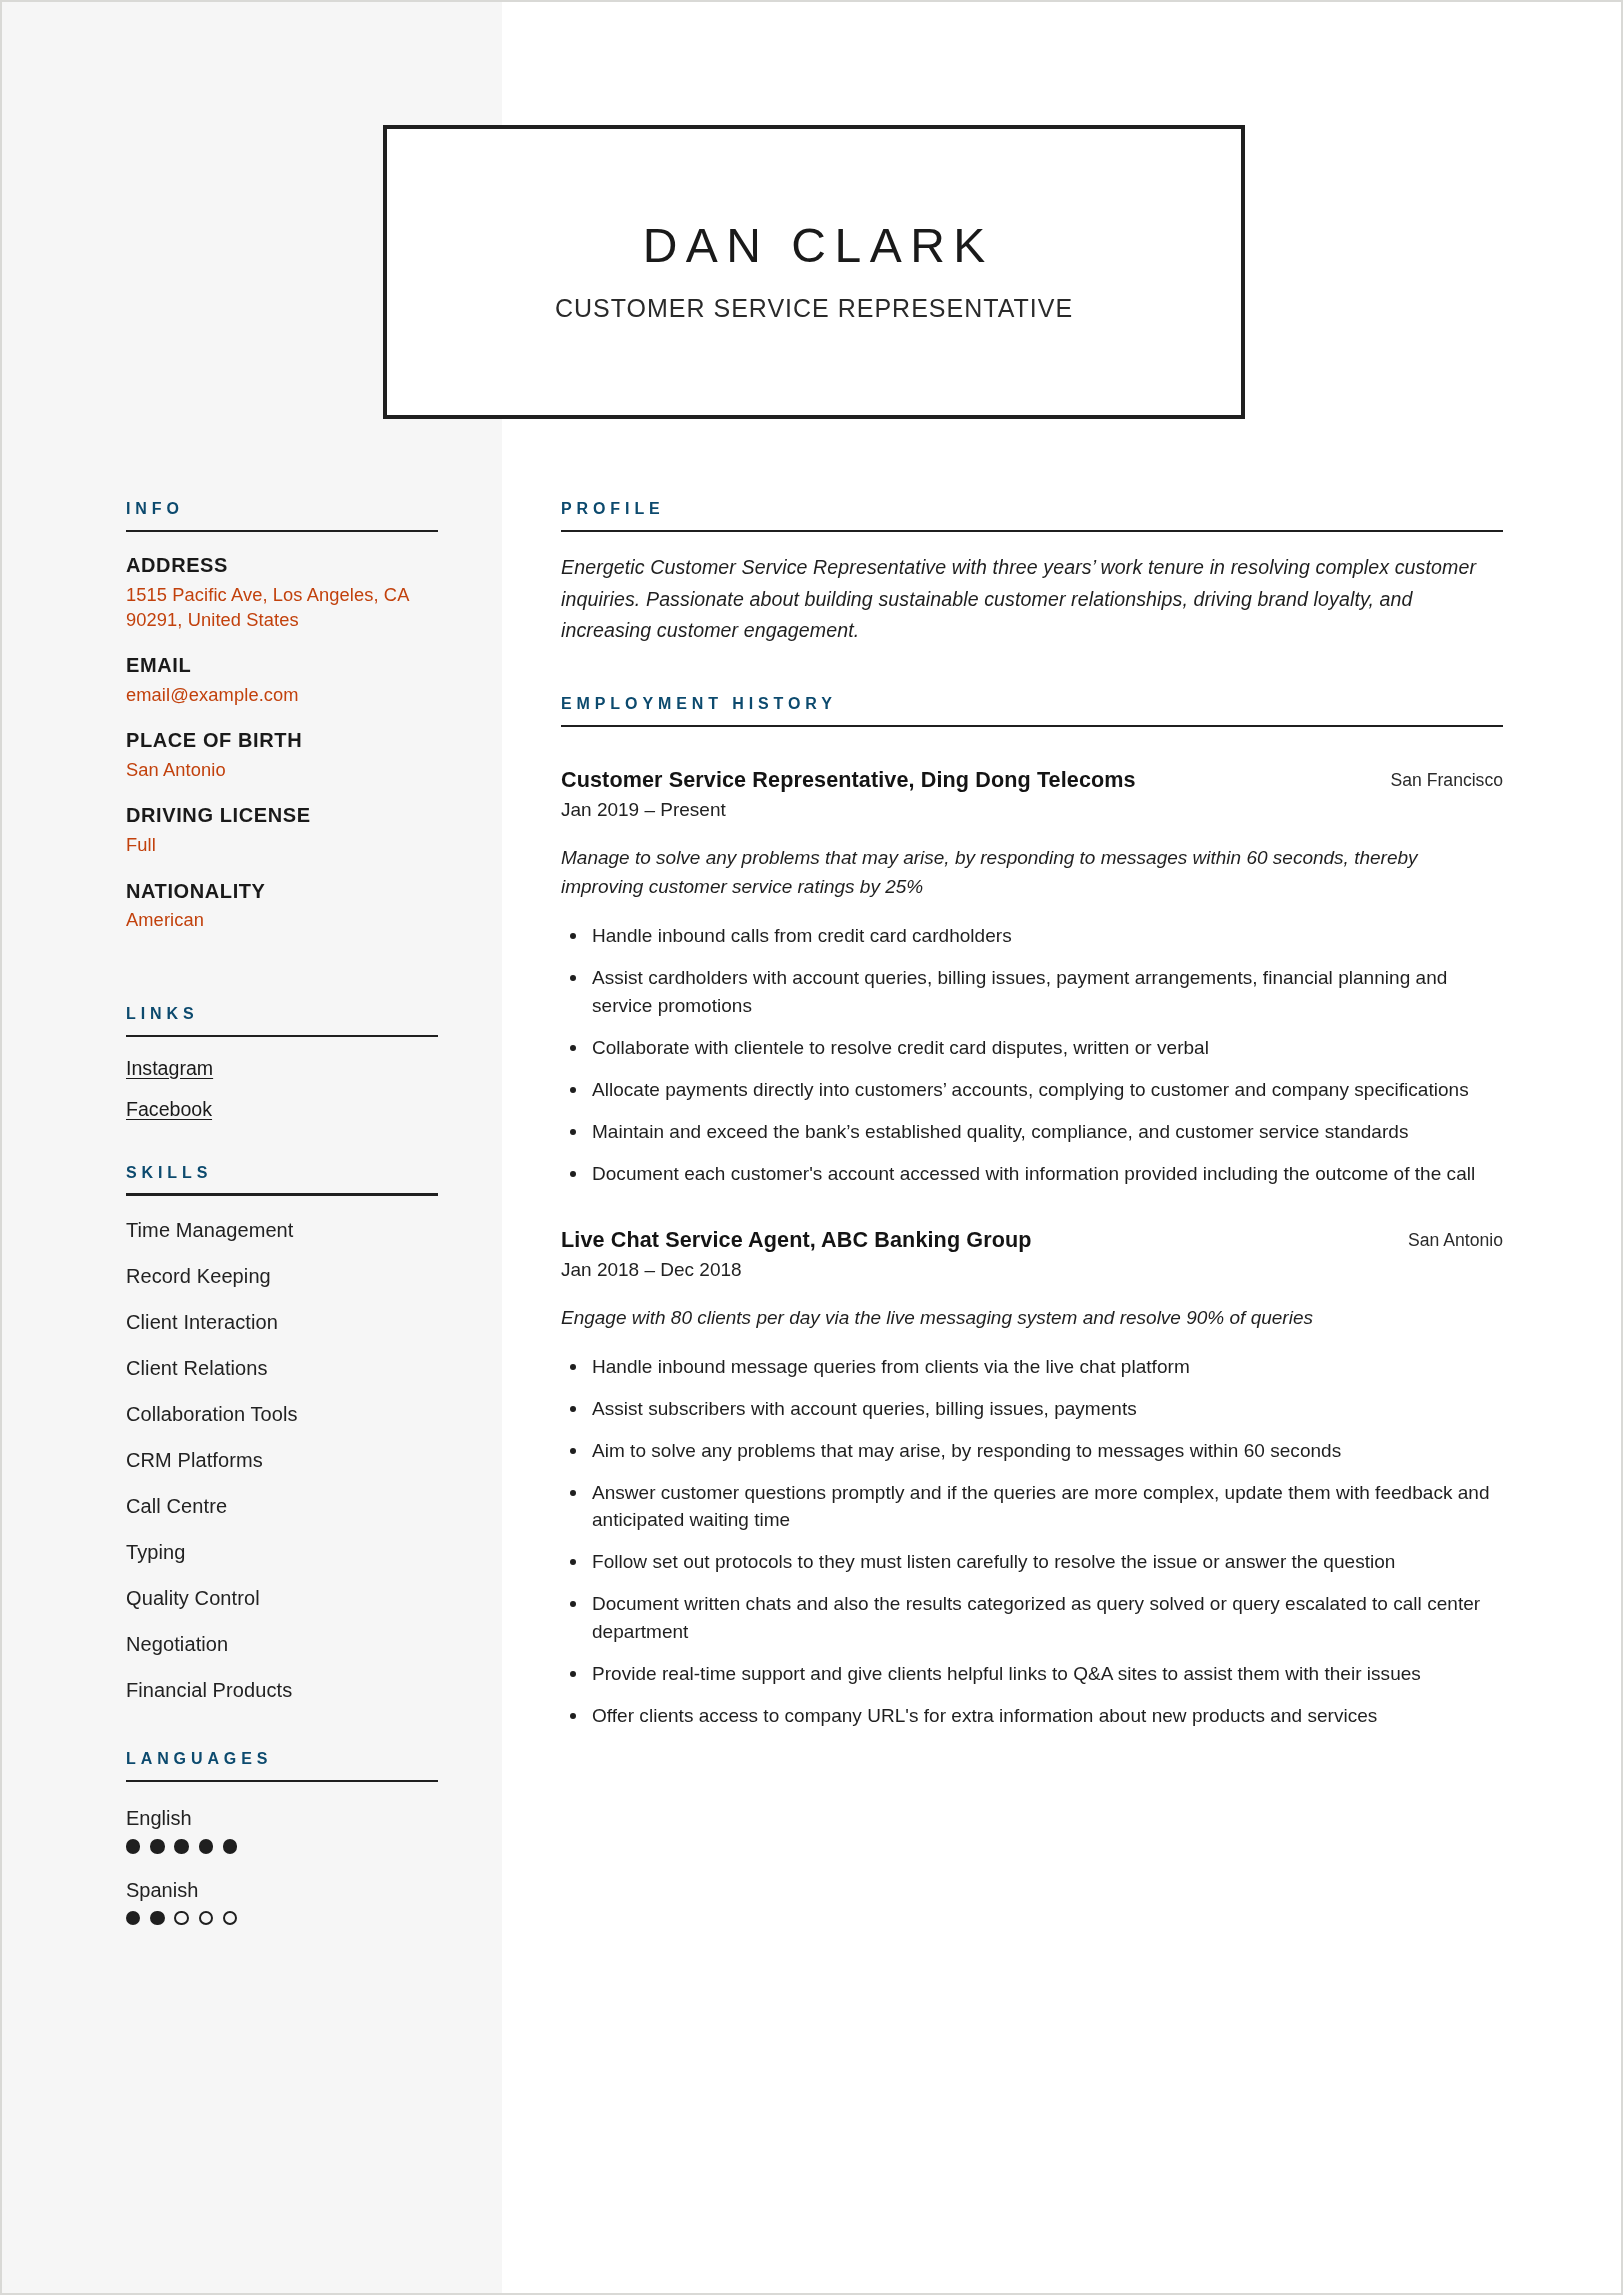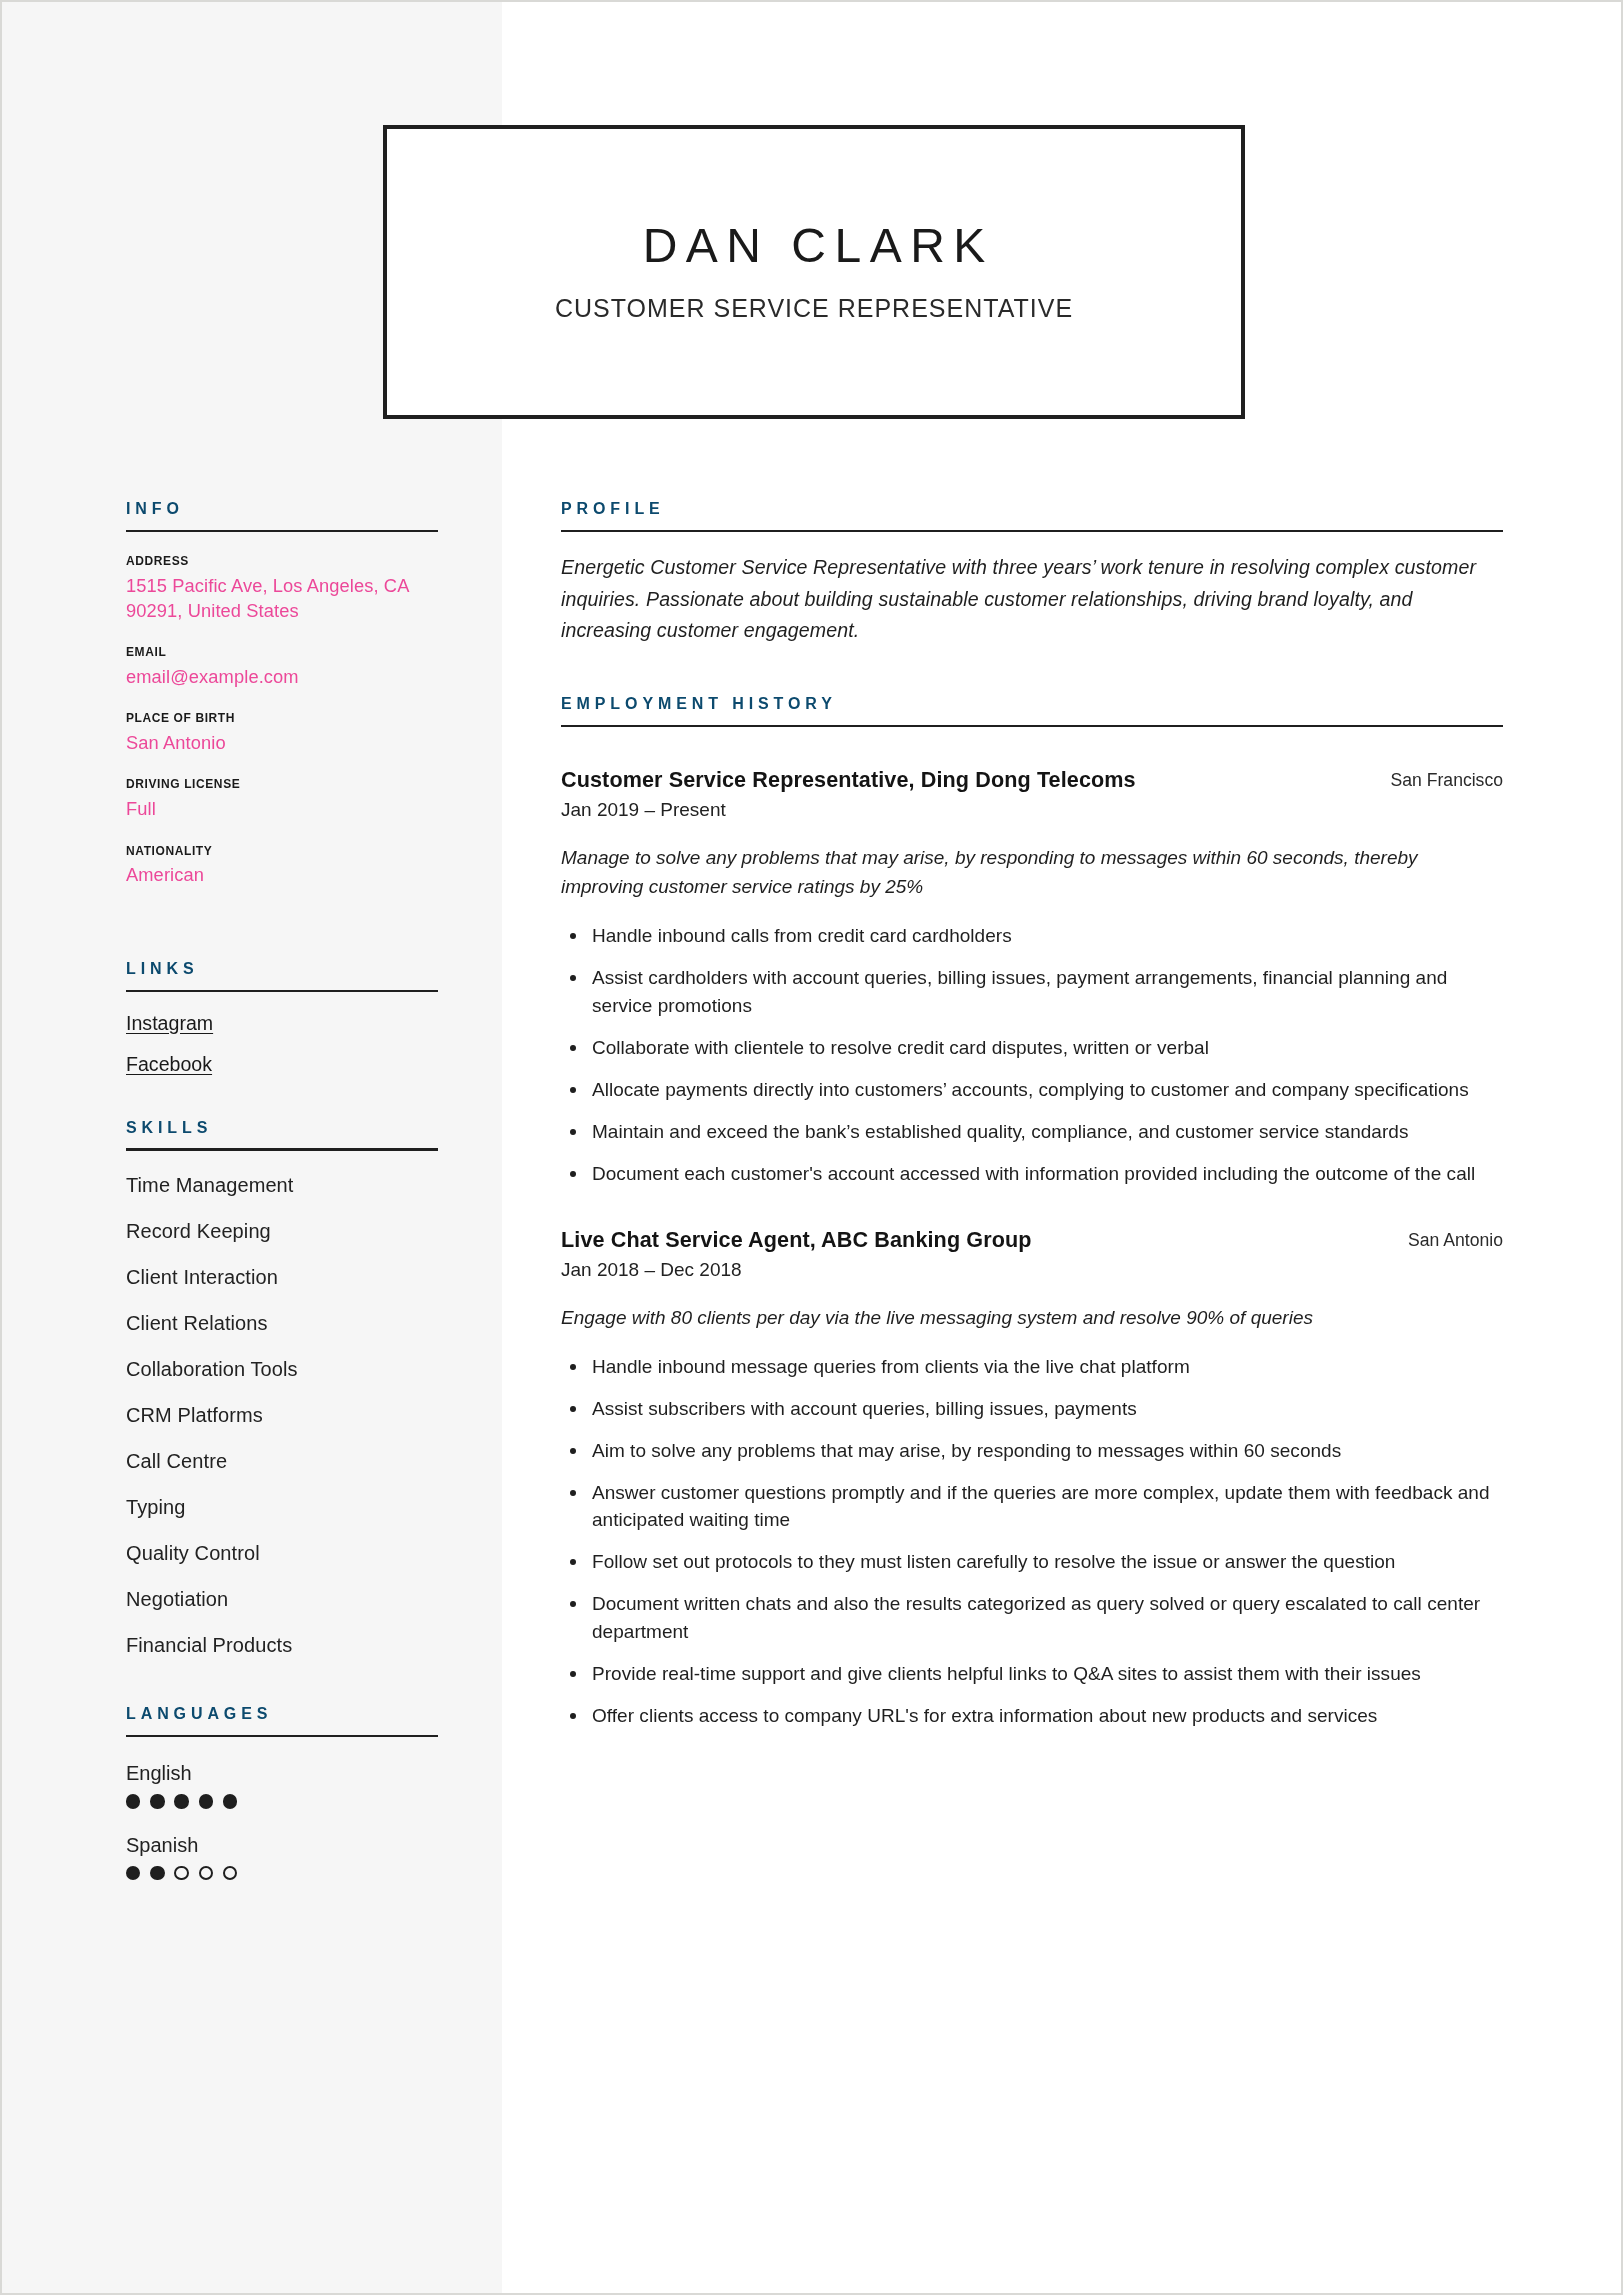--- a/index.html
+++ b/index.html
@@ -82,32 +82,32 @@
   #sidebar {
     position: absolute;
     left: 124px;
     top: 498px;
     width: 312px;
   }
   .side-block { margin-bottom: 0; }
 
   .info-item { margin-top: 22px; }
   .info-label {
-    font-size: 12px;
+    font-size: 20px;
     font-weight: 700;
     letter-spacing: 0.6px;
     color: #1a1a1a;
     text-transform: uppercase;
   }
   .info-value {
     margin-top: 5.9px;
     font-size: 18.3px;
     font-weight: 400;
     line-height: 1.33;
-    color: #ec4899;
+    color: #c2410c;
     letter-spacing: 0.1px;
   }
 
   #links-head { margin-top: 72px; }
   .link-item {
     margin-top: 21.6px;
     font-size: 19.6px;
     color: #1a1a1a;
     text-decoration: underline;
     text-underline-offset: 3.3px;

